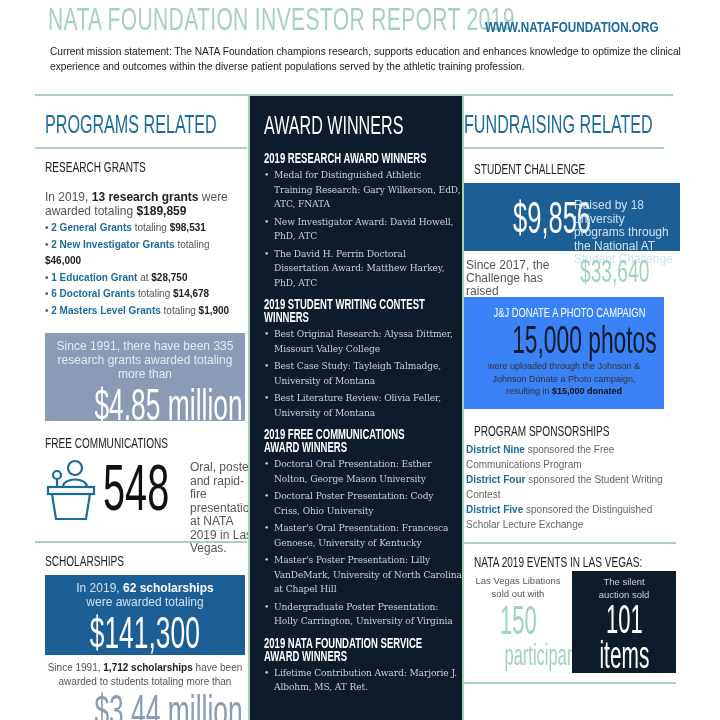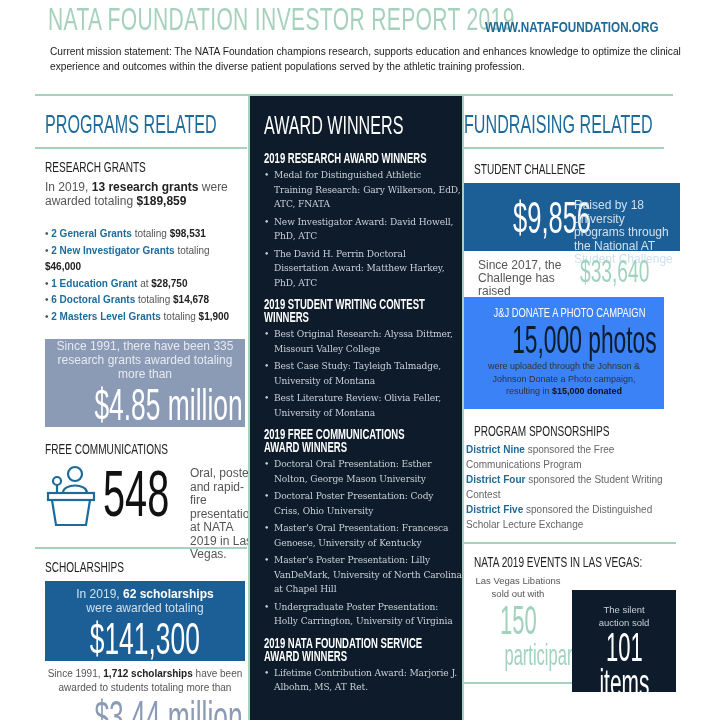--- a/index.html
+++ b/index.html
@@ -57,33 +57,33 @@
 
 <div class="title"><span class="narrow">NATA FOUNDATION INVESTOR REPORT 2019</span></div>
 <div class="url"><span class="narrow">WWW.NATAFOUNDATION.ORG</span></div>
 <div class="mission">Current mission statement: The NATA Foundation champions research, supports education and enhances knowledge to optimize the clinical experience and outcomes within the diverse patient populations served by the athletic training profession.</div>
 <div class="topline"></div>
 
 <div class="col-left">
   <div class="sec-head"><span class="narrow">PROGRAMS RELATED</span></div>
   <div class="rule" style="margin-top:8px;"></div>
 
-  <div class="sub-head" style="margin:10px 0 5px 10px;"><span class="narrow">RESEARCH GRANTS</span></div>
+  <div class="sub-head" style="margin:10px 0 15px 10px;"><span class="narrow">RESEARCH GRANTS</span></div>
   <div class="para" style="margin:5px 0 0 10px; width:190px;">
     <span>In 2019, </span><b>13 research grants</b><span> were awarded totaling </span><b>$189,859</b>
   </div>
-  <div style="margin:18px 0 0 10px;">
+  <div style="margin:2px 0 0 10px;">
     <div class="bul">• <span class="hl">2 General Grants</span><span> totaling </span><b>$98,531</b></div>
     <div class="bul">• <span class="hl">2 New Investigator Grants</span><span> totaling </span><b>$46,000</b></div>
     <div class="bul">• <span class="hl">1 Education Grant</span><span> at </span><b>$28,750</b></div>
     <div class="bul">• <span class="hl">6 Doctoral Grants</span><span> totaling </span><b>$14,678</b></div>
     <div class="bul">• <span class="hl">2 Masters Level Grants</span><span> totaling </span><b>$1,900</b></div>
   </div>
 
-  <div class="box-gray" style="margin:14px 0 0 10px; width:200px; height:88px; ">
+  <div class="box-gray" style="margin:14px 0 0 10px; width:200px; height:88px; padding-top:6px;">
     <div class="para" style="color:#e6eaf2; padding:0 8px;">Since 1991, there have been 335 research grants awarded totaling more than</div>
     <div class="big" style="margin-top:2px;"><span class="narrow-c" style="transform:scaleX(0.6);">$4.85 million</span></div>
   </div>
 
   <div class="sub-head" style="margin:14px 0 0 10px;"><span class="narrow">FREE COMMUNICATIONS</span></div>
   <div style="position:relative; height:82px; margin-left:10px;">
     <svg style="position:absolute; left:0; top:8px;" width="52" height="62" viewBox="0 0 52 62">
       <g fill="none" stroke="#1c6b9b" stroke-width="2.2">
         <circle cx="30" cy="9" r="7"></circle>
         <path d="M18 28 C18 18 42 18 42 28"></path>
@@ -152,21 +152,21 @@
 <div class="col-right">
   <div class="sec-head"><span class="narrow">FUNDRAISING RELATED</span></div>
   <div class="rule" style="margin-top:8px; width:200px;"></div>
 
   <div class="sub-head" style="margin:12px 0 0 10px;"><span class="narrow">STUDENT CHALLENGE</span></div>
   <div class="box-blue" style="margin:6px 0 0 0; width:216px; height:68px; position:relative; text-align:left;">
     <div style="position:absolute; left:20px; top:10px; font-size:44px; line-height:50px;margin-left:29px;"><span class="narrow" style="transform:scaleX(0.58);">$9,856</span></div>
     <div class="para" style="position:absolute; left:110px; top:16px; width:104px; color:#cfe0ee; line-height:13.5px;">Raised by 18 university programs through the National AT Student Challenge</div>
   </div>
   <div style="position:relative; height:38px;">
-    <div class="para" style="position:absolute; left:14px; top:8px; width:100px; line-height:13px;">Since 2017, the Challenge has raised</div>
+    <div class="para" style="position:absolute; left:2px; top:8px; width:100px; line-height:13px;">Since 2017, the Challenge has raised</div>
     <div style="position:absolute; left:116px; top:2px; font-size:32px; line-height:36px; color:#9fd3bd;"><span class="narrow" style="transform:scaleX(0.6);">$33,640</span></div>
   </div>
 
   <div class="box-green" style="margin-top:8px; width:200px; height:112px; padding-top:8px;">
     <div style="font-size:13px; color:#fff;"><span class="narrow-c">J&amp;J DONATE A PHOTO CAMPAIGN</span></div>
     <div style="font-size:38px; line-height:40px; color:#0d1b2a;"><span class="narrow-c" style="transform:scaleX(0.6);">15,000 photos</span></div>
     <div style="font-size:9px; line-height:12.5px; color:#333; padding:0 12px;"><span>were uploaded through the Johnson &amp; Johnson Donate a Photo campaign, resulting in </span><b style="color:#111;">$15,000 donated</b></div>
   </div>
 
   <div class="sub-head" style="margin:14px 0 0 10px;"><span class="narrow">PROGRAM SPONSORSHIPS</span></div>
@@ -177,20 +177,20 @@
   </div>
   <div class="rule" style="margin-top:10px; width:212px;"></div>
 
   <div class="sub-head" style="margin:10px 0 0 10px;"><span class="narrow">NATA 2019 EVENTS IN LAS VEGAS:</span></div>
   <div style="position:relative; height:106px;">
     <div style="position:absolute; left:6px; top:4px; width:96px; text-align:center;">
       <div class="para" style="font-size:9.5px; line-height:13px;">Las Vegas Libations sold out with</div>
       <div style="font-size:40px; line-height:40px; color:#9fd3bd;"><span class="narrow-c" style="transform:scaleX(0.55);">150</span></div>
       <div style="font-size:30px; line-height:30px; color:#9fd3bd;"><span class="narrow-c" style="transform:scaleX(0.55);">participants</span></div>
     </div>
-    <div class="box-navy" style="position:absolute; left:108px; top:20px; width:104px; height:102px; padding-top:13px;">
+    <div class="box-navy" style="position:absolute; left:108px; top:1px; width:104px; height:102px; padding-top:4px;">
       <div class="para" style="color:#c9d0d8; font-size:9.5px; line-height:13px; padding:0 18px;">The silent auction sold</div>
       <div style="font-size:40px; line-height:36px;"><span class="narrow-c" style="transform:scaleX(0.55);">101</span></div>
       <div style="font-size:38px; line-height:36px;"><span class="narrow-c" style="transform:scaleX(0.55);">items</span></div>
     </div>
   </div>
   <div class="rule" style="margin-top:6px; width:212px;"></div>
 </div>
 
 </body></html>

